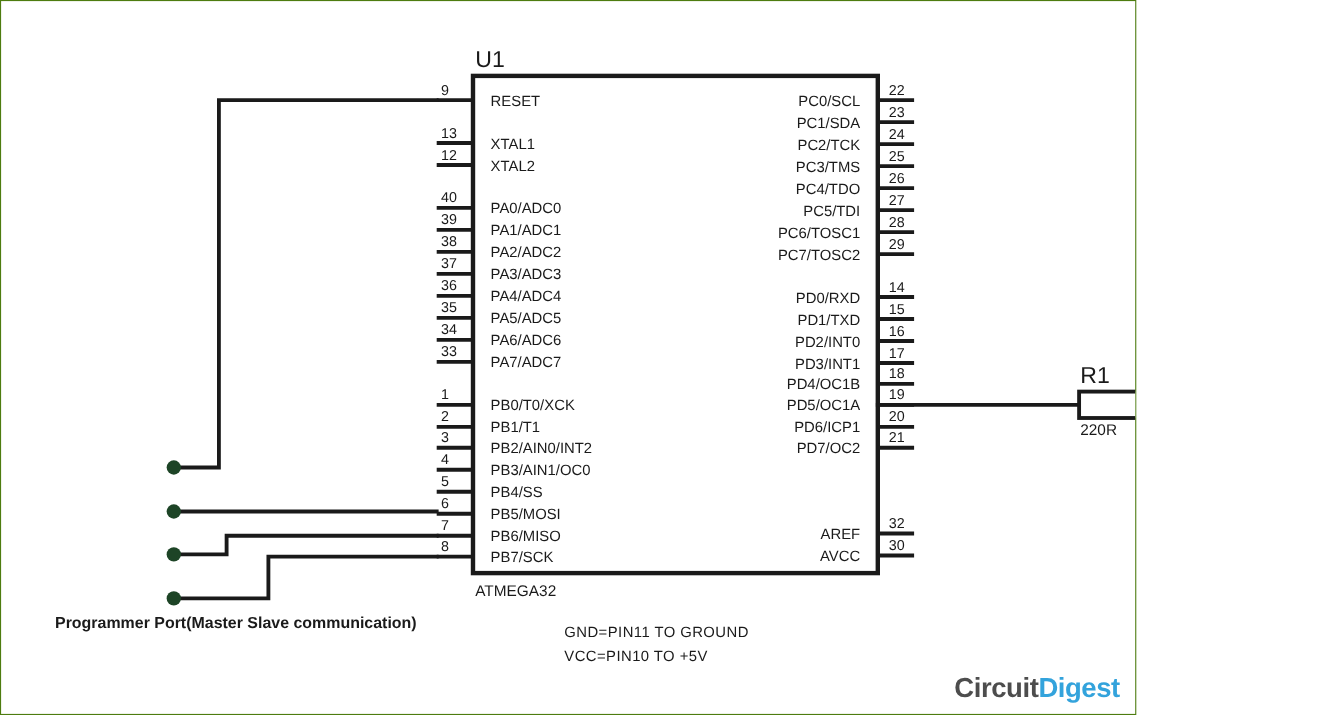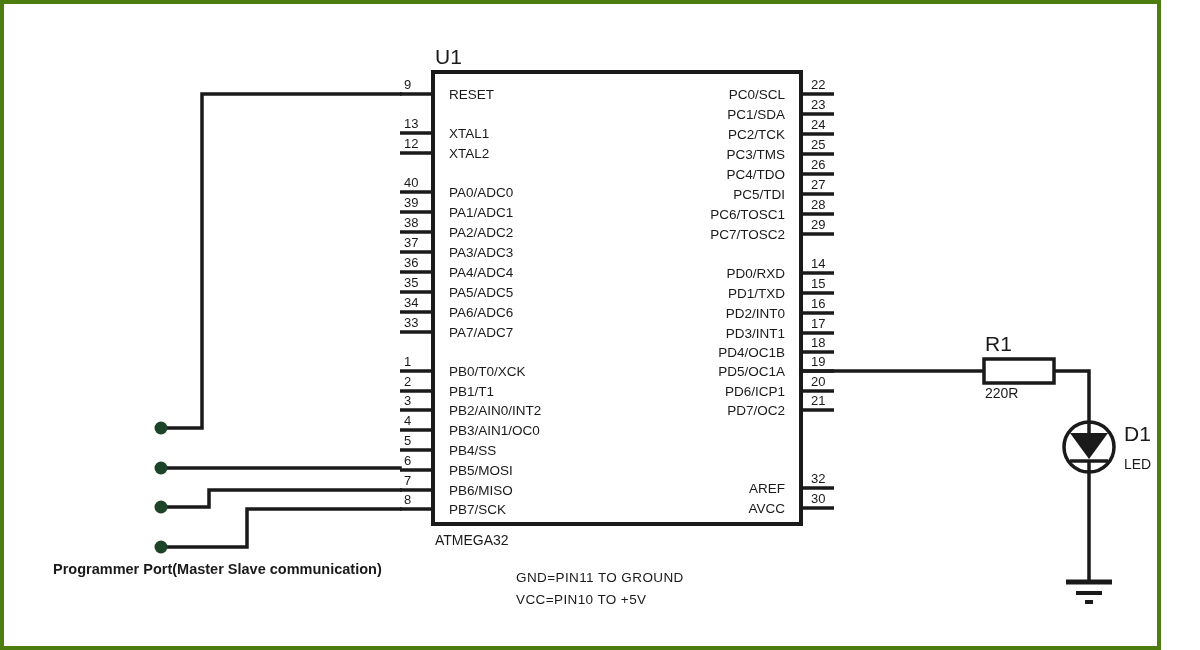--- a/index.html
+++ b/index.html
@@ -5,25 +5,25 @@
   html, body {
     margin: 0;
     padding: 0;
     background: #ffffff;
   }
   body {
     font-family: "Liberation Sans", sans-serif;
   }
   #canvas {
     position: relative;
-    width: 1161px;
+    width: 1033px;
     height: 650px;
     background: #ffffff;
     box-sizing: border-box;
-    border: 4px solid #4d7c0f;
+    border: 1px solid #4d7c0f;
     overflow: hidden;
   }
   #schematic {
     position: absolute;
     left: 0;
     top: 0;
     width: 1200px;
     height: 650px;
   }
   .svg-text {
@@ -238,14 +238,17 @@
       <line x1="1072" y1="589" x2="1098" y2="589" stroke-width="4"></line>
       <line x1="1081" y1="598" x2="1089" y2="598" stroke-width="4"></line>
     </g>
 
     <text class="svg-text note-text" x="512" y="578">GND=PIN11  TO  GROUND</text>
     <text class="svg-text note-text" x="512" y="600">VCC=PIN10  TO  +5V</text>
 
     <text class="svg-text port-caption" x="49" y="570">Programmer Port(Master Slave communication)</text>
   </svg>
 
+  <div class="logo">
+    <span class="logo-circuit">Circuit</span><span class="logo-digest">Digest</span>
+  </div>
 
 </div>
 
 </body></html>

